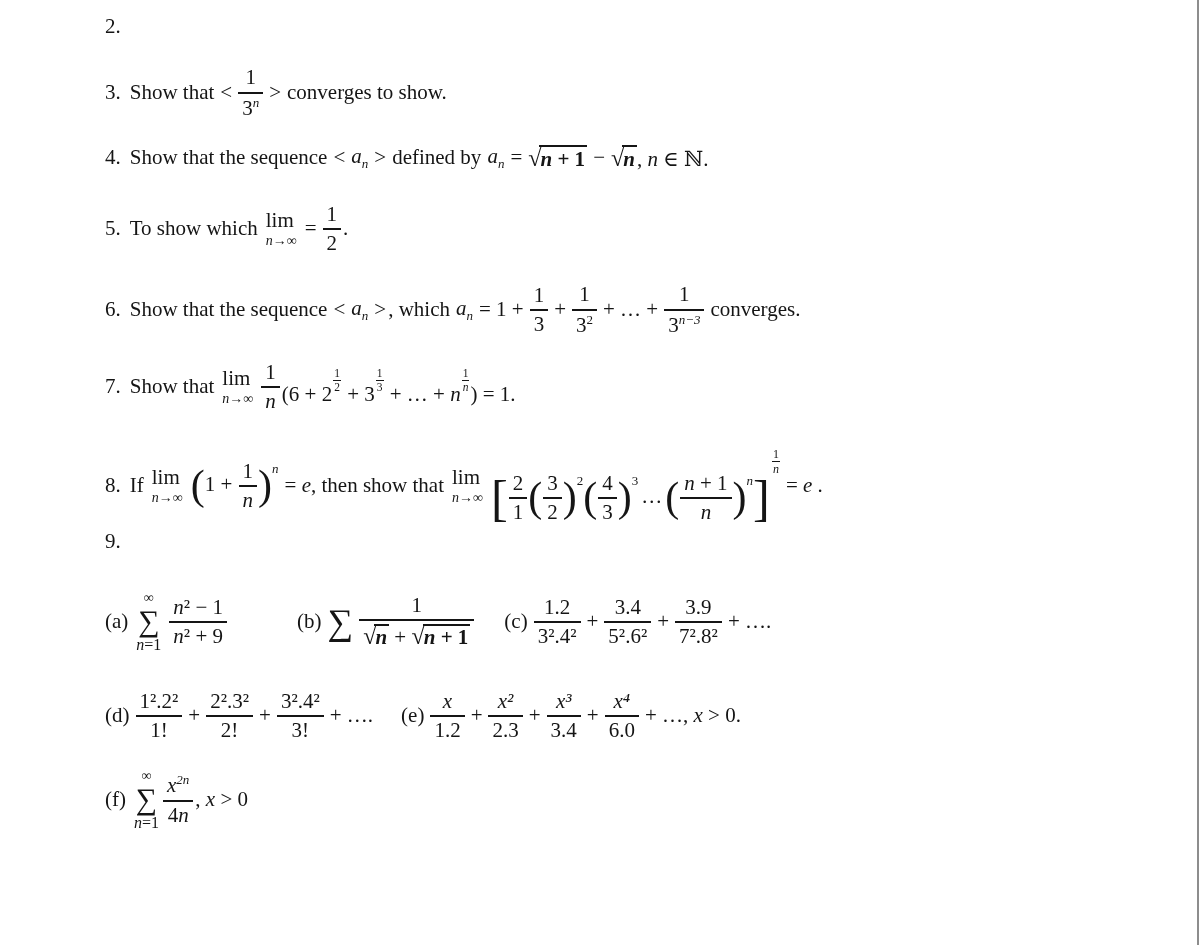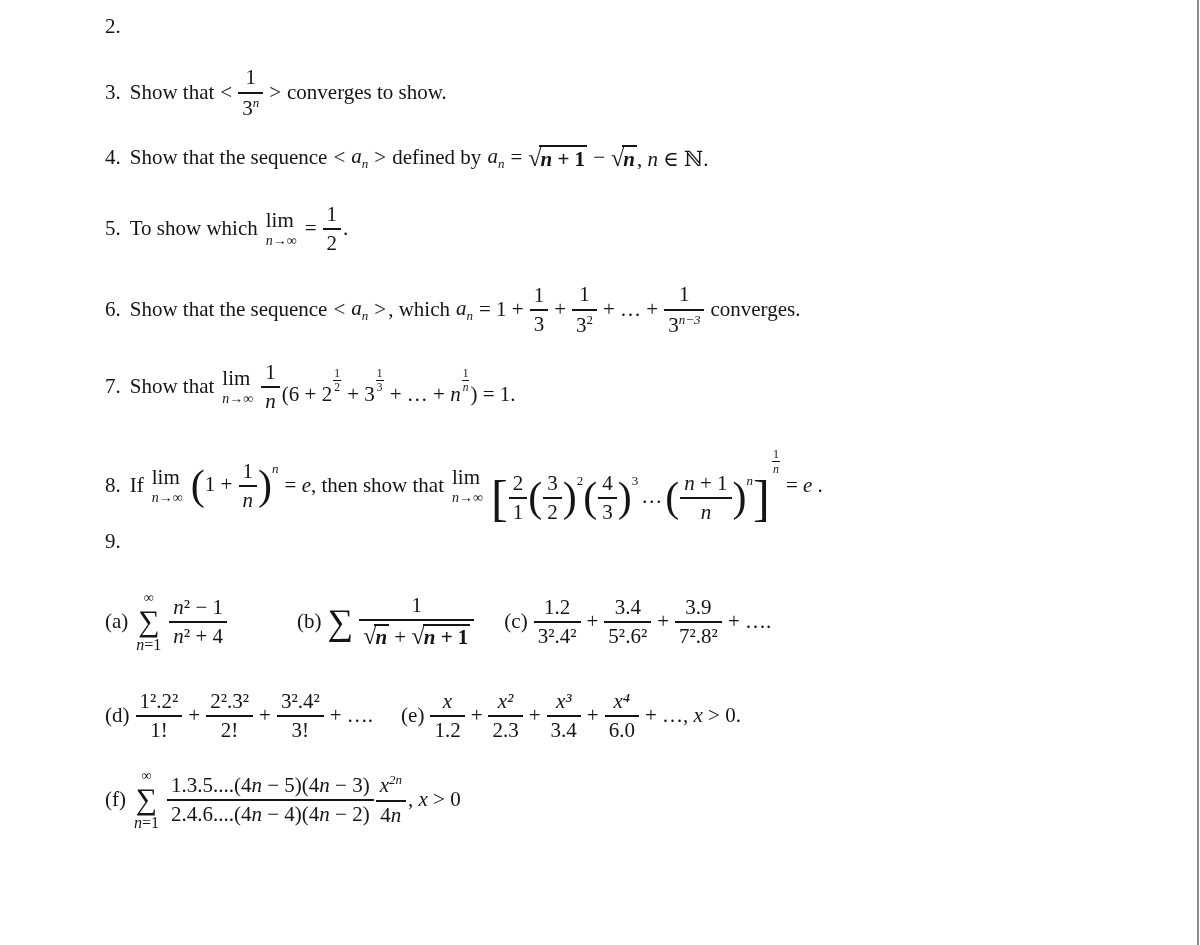--- a/index.html
+++ b/index.html
@@ -159,21 +159,21 @@
 
   <div class="prob" style="top:577px;height:90px;">
     <span>(a)</span>
     <span class="sum">
         <span class="st">∞</span>
         <span class="sg">∑</span>
         <span class="sb"><span class="v">n</span><span>=1</span></span>
       </span>
     <span class="frac">
         <span class="ft"><span class="v">n</span><span>² − 1</span></span>
-        <span class="fb"><span class="v">n</span><span>² + 4</span></span>
+        <span class="fb"><span class="v">n</span><span>² + 9</span></span>
       </span>
     <span class="mlb">(b)</span>
     <span class="bsig">∑</span>
     <span class="frac">
         <span class="ft">1</span>
         <span class="fb"><span class="sqrt"><span class="rs">√</span><span class="rad v">n</span></span><span> + </span><span class="sqrt"><span class="rs">√</span><span class="rad"><span class="v">n</span><span> + 1</span></span></span></span>
       </span>
     <span class="mlc">(c)</span>
     <span class="frac">
         <span class="ft">1.2</span>
@@ -232,24 +232,20 @@
     <span class="grp"><span>+ …, </span><span class="v">x</span><span> &gt; 0.</span></span>
   </div>
 
   <div class="prob" style="top:756px;height:88px;">
     <span>(f)</span>
     <span class="sum">
         <span class="st">∞</span>
         <span class="sg">∑</span>
         <span class="sb"><span class="v">n</span><span>=1</span></span>
       </span>
-    <span class="frac">
-        <span class="ft"><span>1.3.5....(4</span><span class="v">n</span><span> − 5)(4</span><span class="v">n</span><span> − 3)</span></span>
-        <span class="fb"><span>2.4.6....(4</span><span class="v">n</span><span> − 4)(4</span><span class="v">n</span><span> − 2)</span></span>
-      </span>
     <span class="frac tight">
         <span class="ft"><span class="v">x</span><sup class="v">2n</sup></span>
         <span class="fb"><span>4</span><span class="v">n</span></span>
       </span>
     <span class="grp tight"><span>, </span><span class="v">x</span><span> &gt; 0</span></span>
   </div>
 
 </div>
 
 </body></html>

